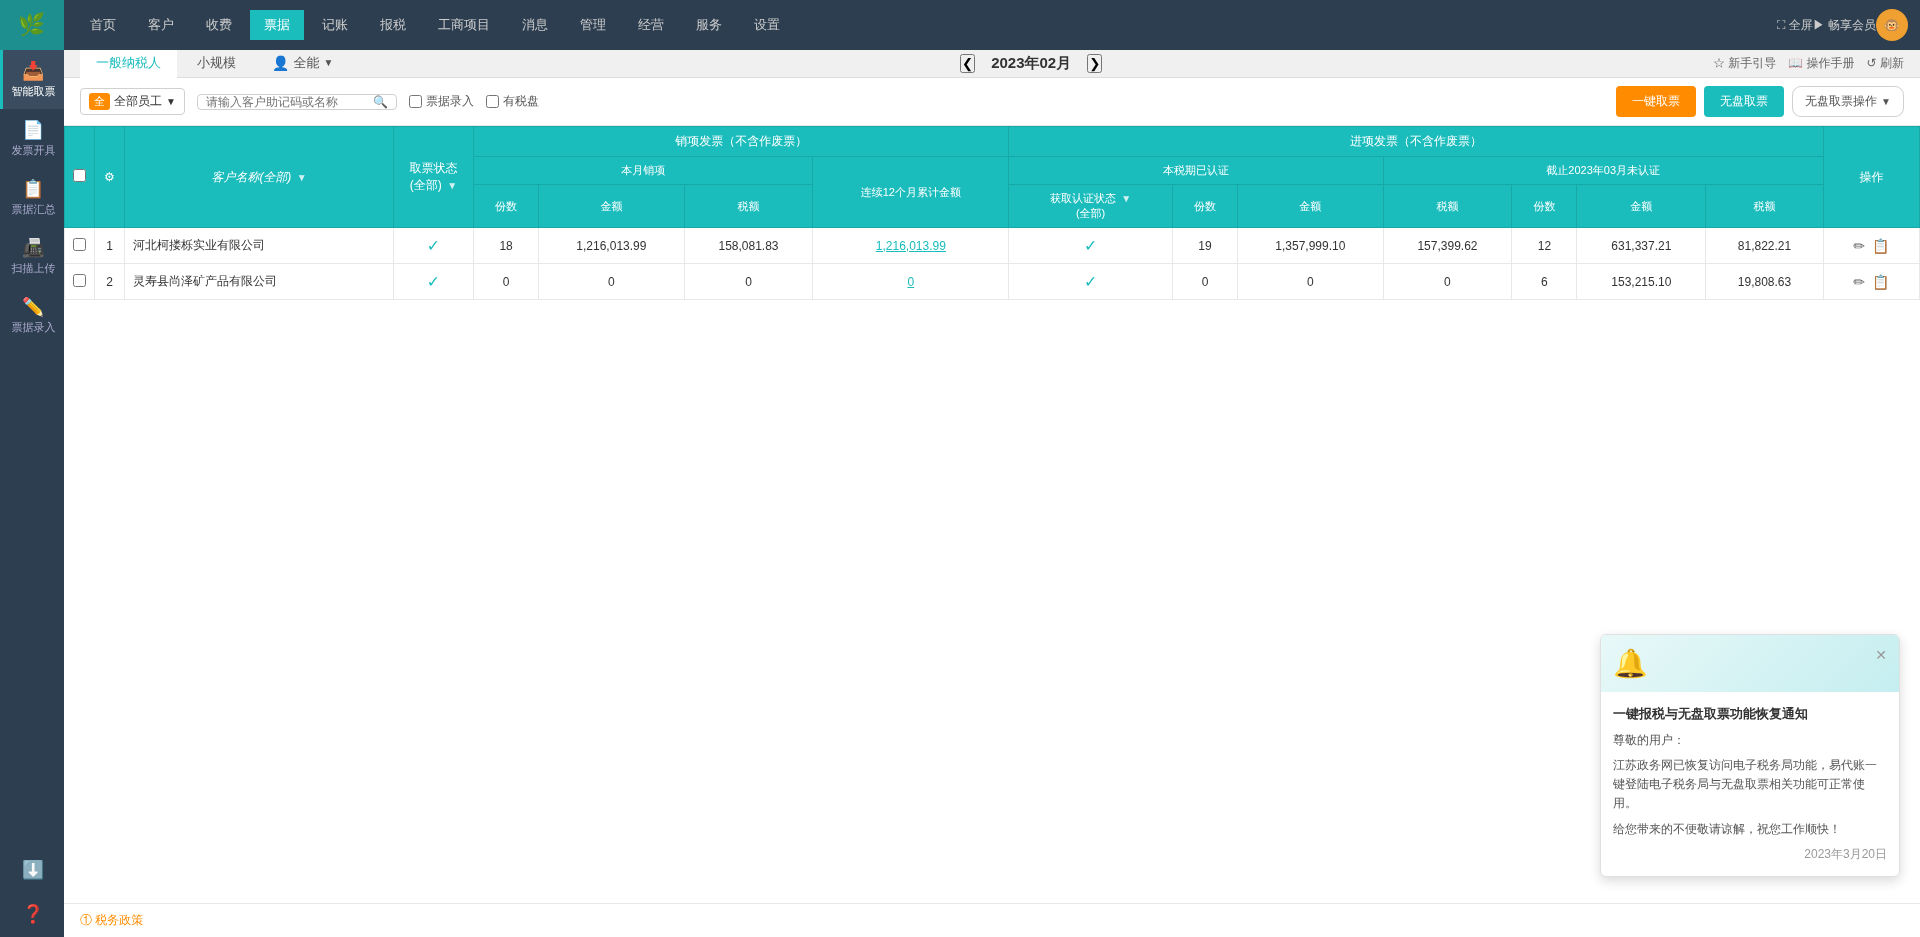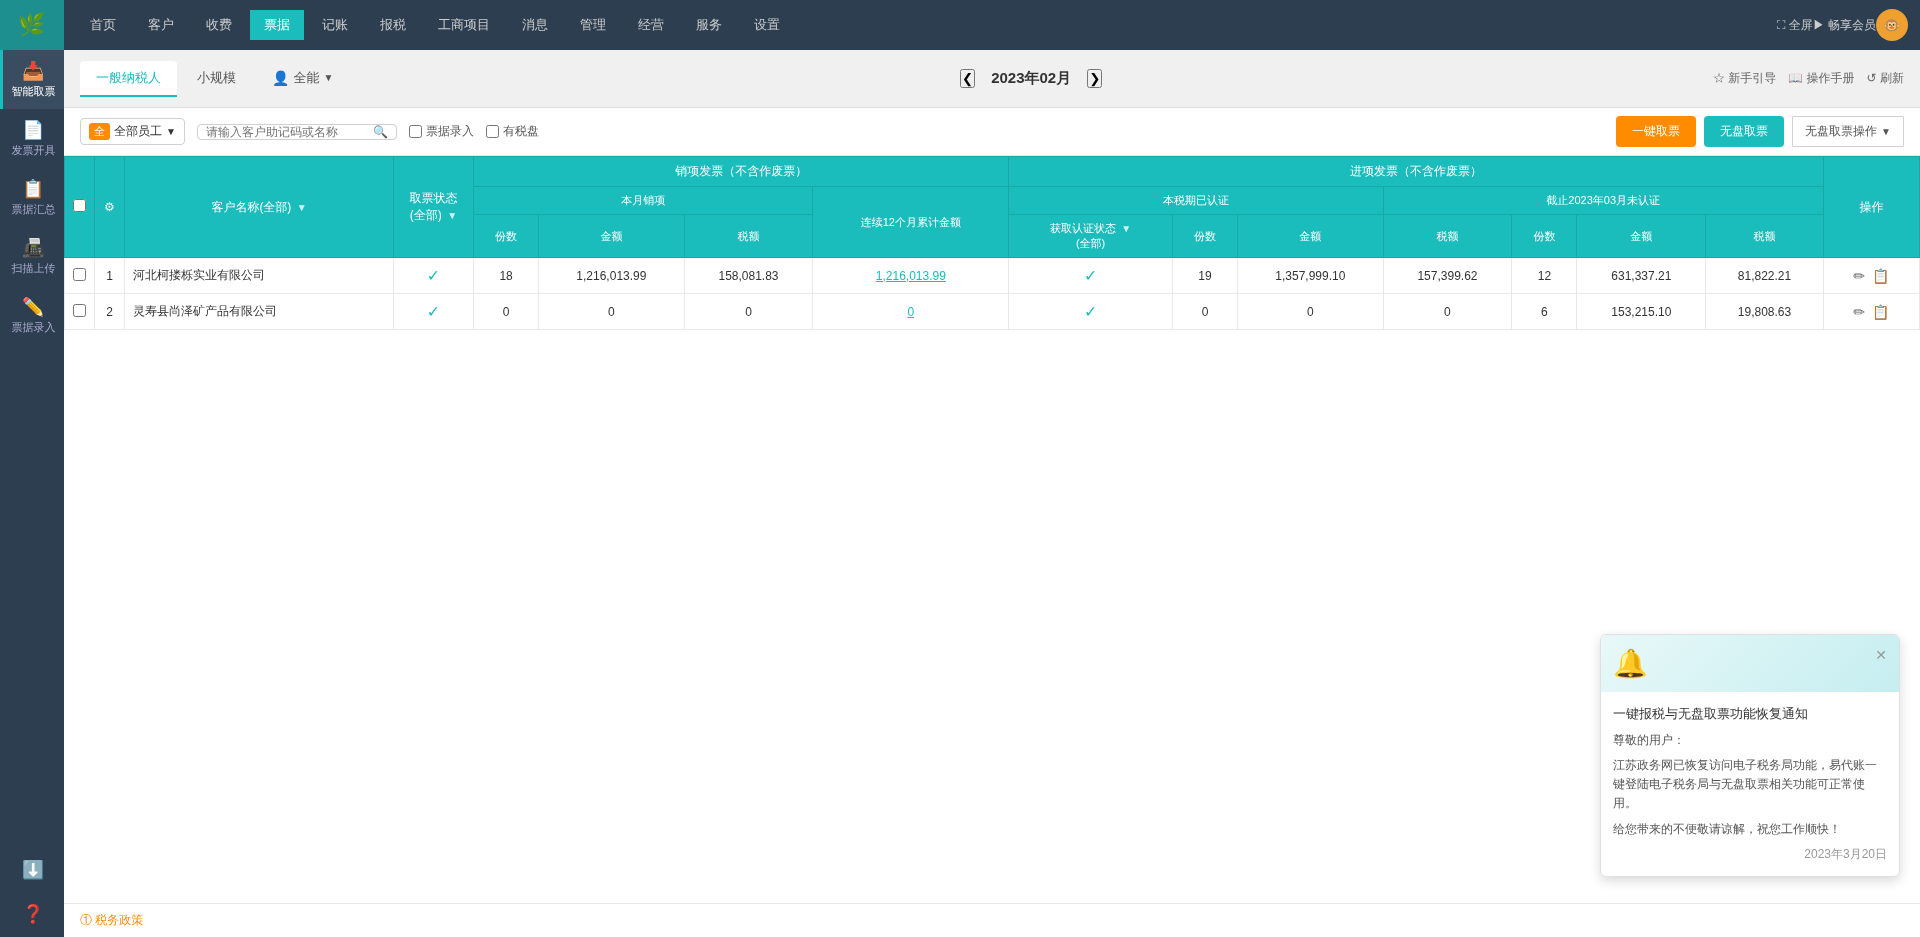--- a/index.html
+++ b/index.html
@@ -109,21 +109,21 @@
       background: #fff;
     }
 
     
     .tabbar {
       background: #f0f0f0;
       border-bottom: 1px solid #ddd;
       display: flex;
       align-items: center;
       padding: 0 16px;
-      height: 58px;
+      height: 28px;
       flex-shrink: 0;
       gap: 4px;
     }
     .tab-item {
       padding: 8px 16px;
       cursor: pointer;
       border-radius: 4px 4px 0 0;
       color: #555;
       font-size: 13px;
       display: flex;
@@ -226,21 +226,21 @@
       padding: 6px 16px;
       border-radius: 4px;
       cursor: pointer;
       font-size: 12px;
     }
     .btn-outline {
       background: #fff;
       color: #555;
       border: 1px solid #d0d0d0;
       padding: 6px 12px;
-      border-radius: 1px;
+      border-radius: 9px;
       cursor: pointer;
       font-size: 12px;
       display: flex;
       align-items: center;
       gap: 4px;
     }
 
     
     .table-container {
       flex: 1;
@@ -324,21 +324,21 @@
       color: #999;
       font-size: 14px;
     }
     .notification-body {
       padding: 12px;
       font-size: 12px;
       line-height: 1.6;
       color: #555;
     }
     .notification-title {
-      font-weight: normal;
+      font-weight: bold;
       color: #333;
       margin-bottom: 6px;
       font-size: 13px;
     }
     .notification-scroll {
       max-height: 140px;
       overflow-y: auto;
     }
   </style>
 </head>
@@ -457,21 +457,21 @@
     </div>
 
     <div class="table-container">
       <table>
         <thead>
           <tr class="header-row-1">
             <th rowspan="3" style="width:30px;">
               <input type="checkbox" style="">
             </th>
             <th rowspan="3" style="width:30px;">⚙</th>
-            <th rowspan="3" style="min-width:160px;">
+            <th rowspan="3" style="min-width:160px;font-style:italic;">
               客户名称(全部) <span class="th-filter">▼</span>
             </th>
             <th rowspan="3" style="width:80px;">
               取票状态<br>(全部) <span class="th-filter">▼</span>
             </th>
             <th colspan="4">销项发票（不含作废票）</th>
             <th colspan="7">进项发票（不含作废票）</th>
             <th rowspan="3">操作</th>
           </tr>
           <tr class="header-row-2">

